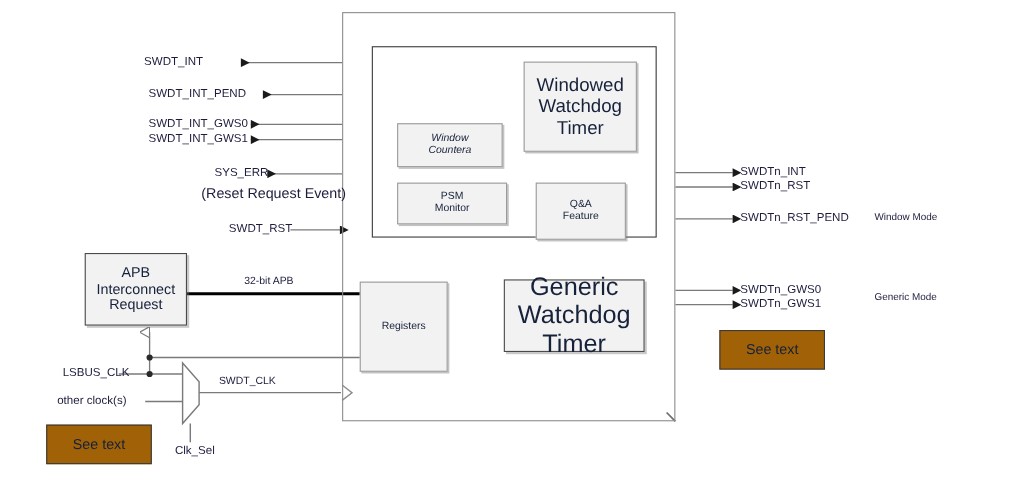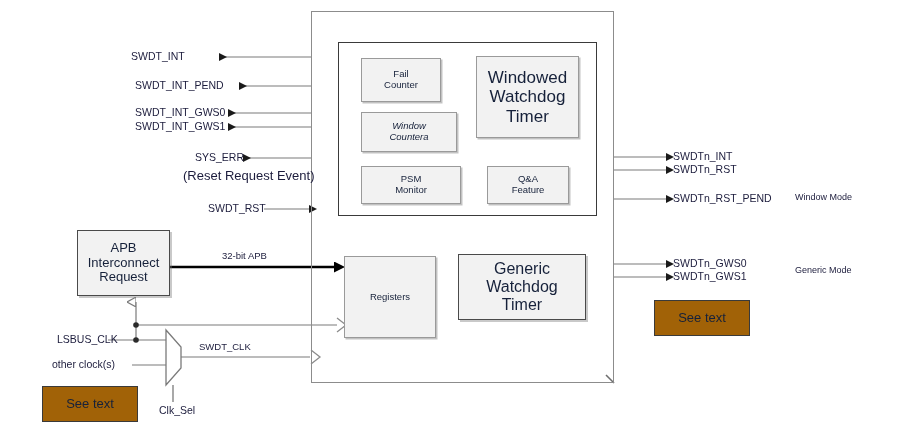--- a/index.html
+++ b/index.html
@@ -97,21 +97,21 @@
   }
   .bus-label {
     position: absolute;
     font-size: 9.5px;
     color: #1c1c3c;
     white-space: nowrap;
   }
   .f-tiny { font-size: 9.5px; }
   .f-md   { font-size: 13px; }
   .f-lg   { font-size: 17px; }
-  .f-xl   { font-size: 16px; }
+  .f-xl   { font-size: 23px; }
 </style>
 </head>
 <body>
 
 <div id="canvas">
 
   <svg class="layer" viewBox="0 0 923 436">
     <defs>
       <marker id="ah-l" markerWidth="9" markerHeight="8" refX="8" refY="4" orient="auto" markerUnits="userSpaceOnUse">
         <path d="M8,0 L8,8 L0,4 z" fill="#1a1a1a"></path>
@@ -189,41 +189,39 @@
 
     <g>
       <path d="M606,375 L614,383" stroke="#6e6e6e" stroke-width="1.6" fill="none"></path>
     </g>
   </svg>
 
   <div id="main-container"></div>
 
   <div id="window-mode-group"></div>
 
-  <div class="node blk f-tiny" style="left:361px; top:58px; width:80px; height:44px;">Fail
-Counter</div>
 
   <div class="node blk f-tiny" style="left:361px; top:112px; width:96px; height:40px;font-style:italic;">Window
 Countera</div>
 
   <div class="node blk f-tiny" style="left:361px; top:166px; width:100px; height:38px;">PSM
 Monitor</div>
 
   <div class="node blk f-lg" style="left:476px; top:56px; width:103px; height:82px;">Windowed
 Watchdog
 Timer</div>
 
-  <div class="node blk f-tiny" style="left:487px; top:166px; width:82px; height:38px;">Q&amp;A
+  <div class="node blk f-tiny" style="left:487px; top:166px; width:82px; height:52px;">Q&amp;A
 Feature</div>
 
   <div class="node blk-dark f-xl" style="left:458px; top:254px; width:128px; height:66px;">Generic
 Watchdog
 Timer</div>
 
-  <div class="node blk f-tiny" style="left:344px; top:256px; width:92px; height:82px;">Registers</div>
+  <div class="node blk f-tiny" style="left:327px; top:256px; width:80px; height:82px;">Registers</div>
 
   <div class="node blk-dark f-md" style="left:77px; top:230px; width:93px; height:66px;">APB
 Interconnect
 Request</div>
 
   <div class="node blk-white f-md" style="left:654px; top:300px; width:96px; height:36px;">See text</div>
 
   <div class="node blk-white f-md" style="left:42px; top:386px; width:96px; height:36px;">See text</div>
 
   <div class="sig" style="left:131px; top:50px;">SWDT_INT</div>

